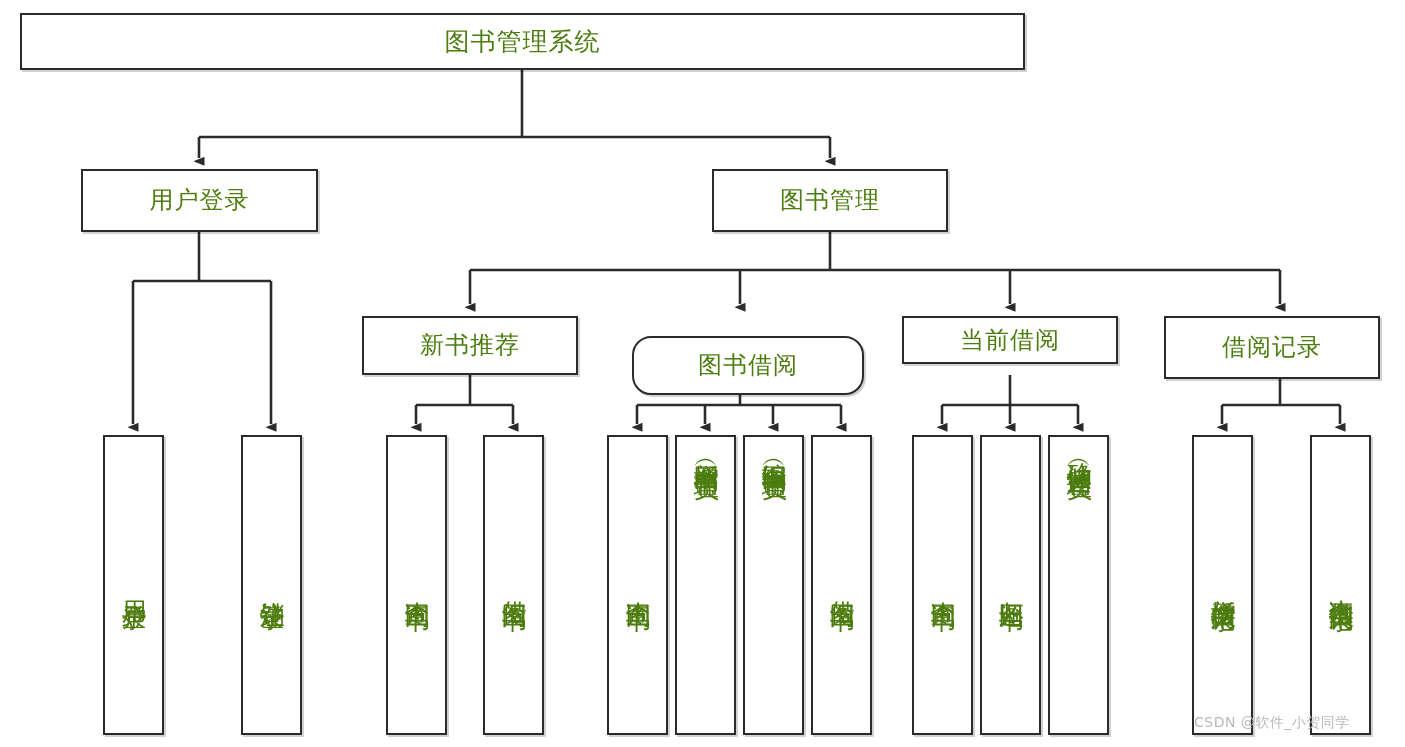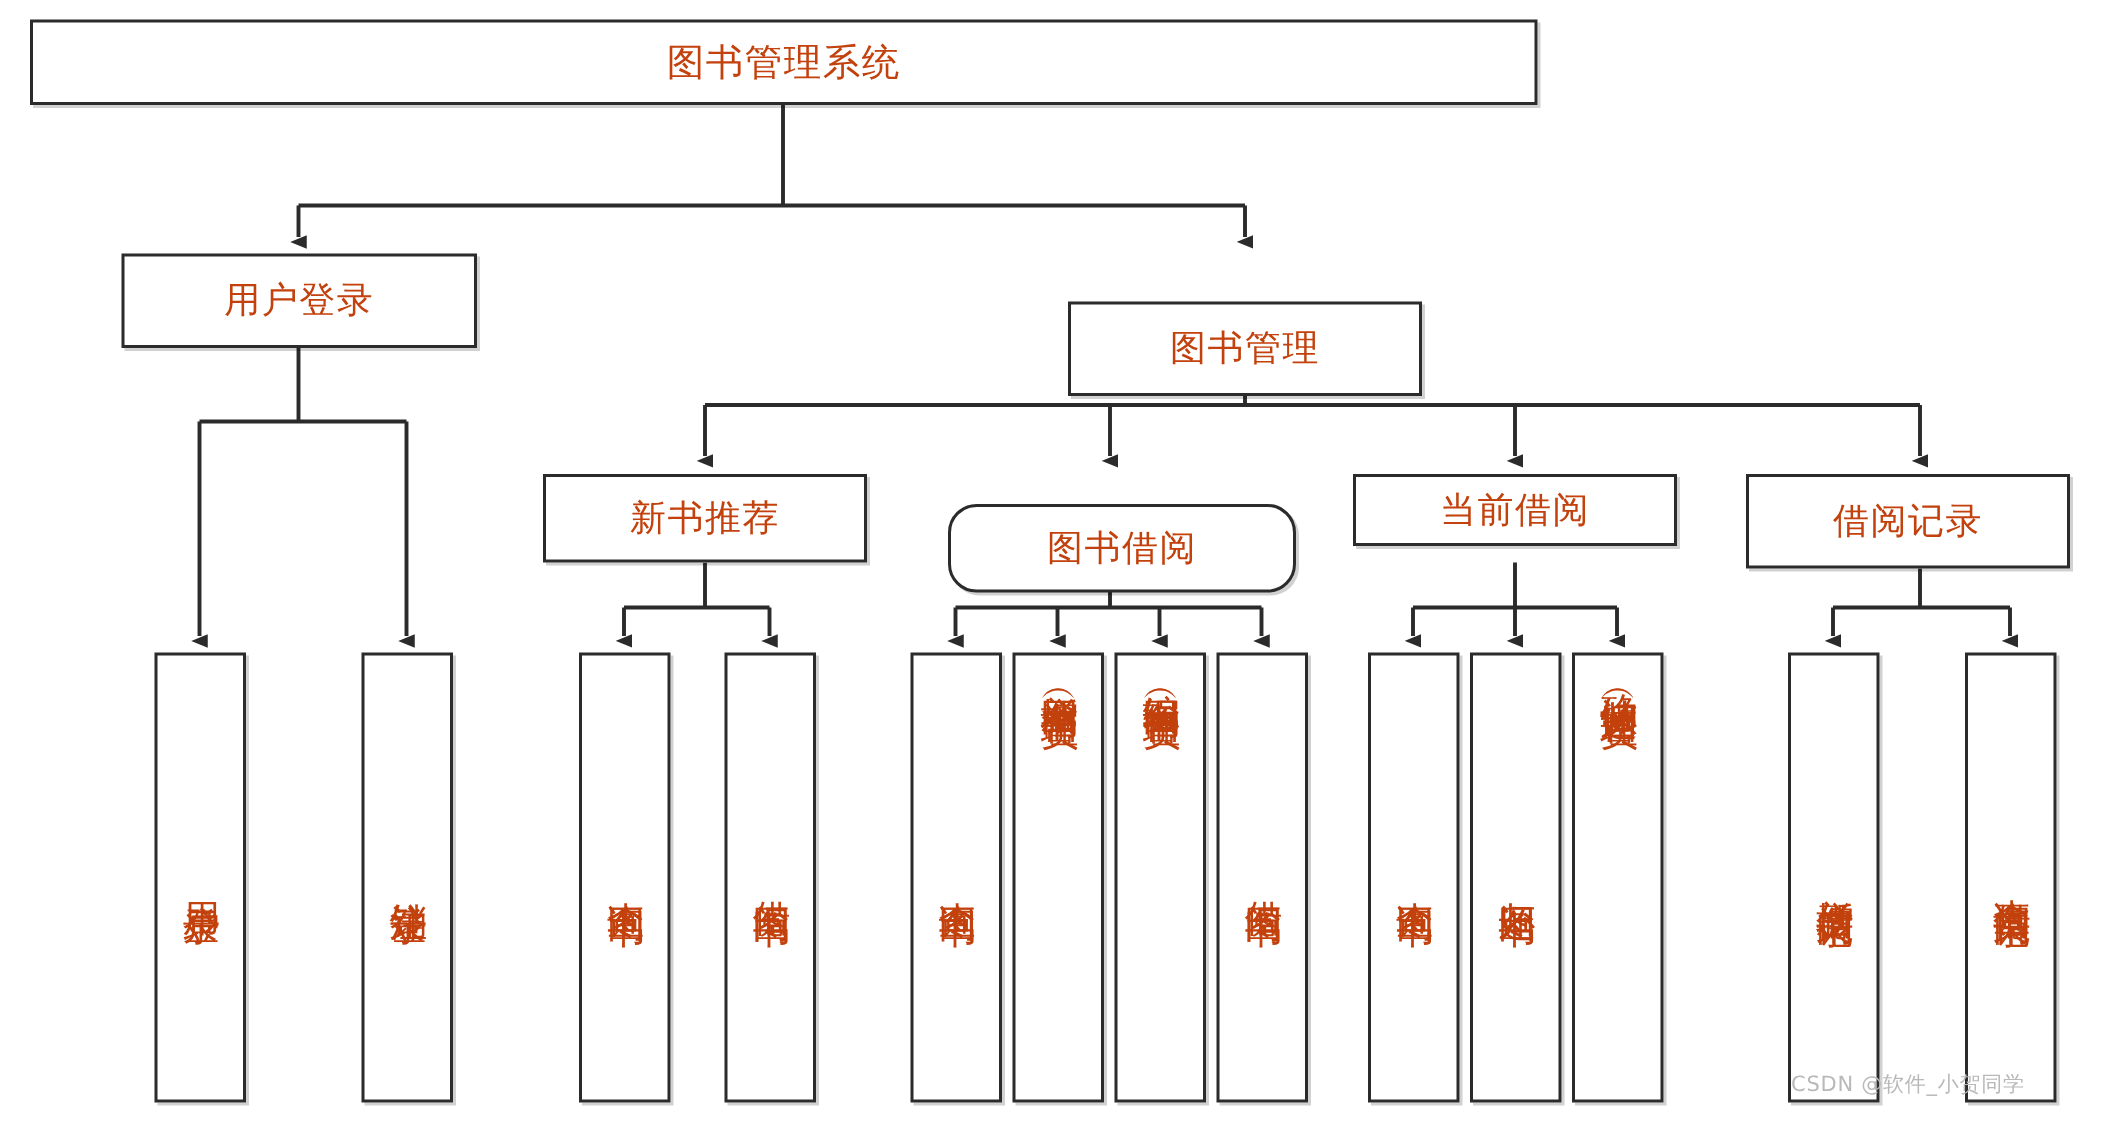--- a/index.html
+++ b/index.html
@@ -30,21 +30,21 @@
     position: absolute;
     box-sizing: border-box;
     border: 2px solid #2b2b2b;
     background: #ffffff;
     display: flex;
     align-items: center;
     justify-content: center;
     box-shadow: 2px 2px 0 rgba(0,0,0,0.18);
   }
   .node .lbl {
-    color: #c2410c;
+    color: #4d7c0f;
     text-align: center;
     line-height: 1.12;
     white-space: nowrap;
   }
   .node.horiz .lbl {
     font-size: 24px;
     letter-spacing: 1px;
   }
   .node.root .lbl {
     font-size: 25px;
@@ -131,21 +131,21 @@
     </g>
   </svg>
 
   <div class="node root horiz" style="left:20px; top:13px; width:1005px; height:57px;">
     <span class="lbl">图书管理系统</span>
   </div>
 
   <div class="node horiz" style="left:81px; top:169px; width:237px; height:63px;">
     <span class="lbl">用户登录</span>
   </div>
-  <div class="node horiz" style="left:712px; top:169px; width:236px; height:63px;margin-top:32px;">
+  <div class="node horiz" style="left:712px; top:169px; width:236px; height:63px;">
     <span class="lbl">图书管理</span>
   </div>
 
   <div class="node horiz" style="left:362px; top:316px; width:216px; height:59px;">
     <span class="lbl">新书推荐</span>
   </div>
   <div class="node horiz" style="left:632px; top:336px; width:232px; height:59px;border-radius:19px;">
     <span class="lbl">图书借阅</span>
   </div>
   <div class="node horiz" style="left:902px; top:316px; width:216px; height:48px;">

